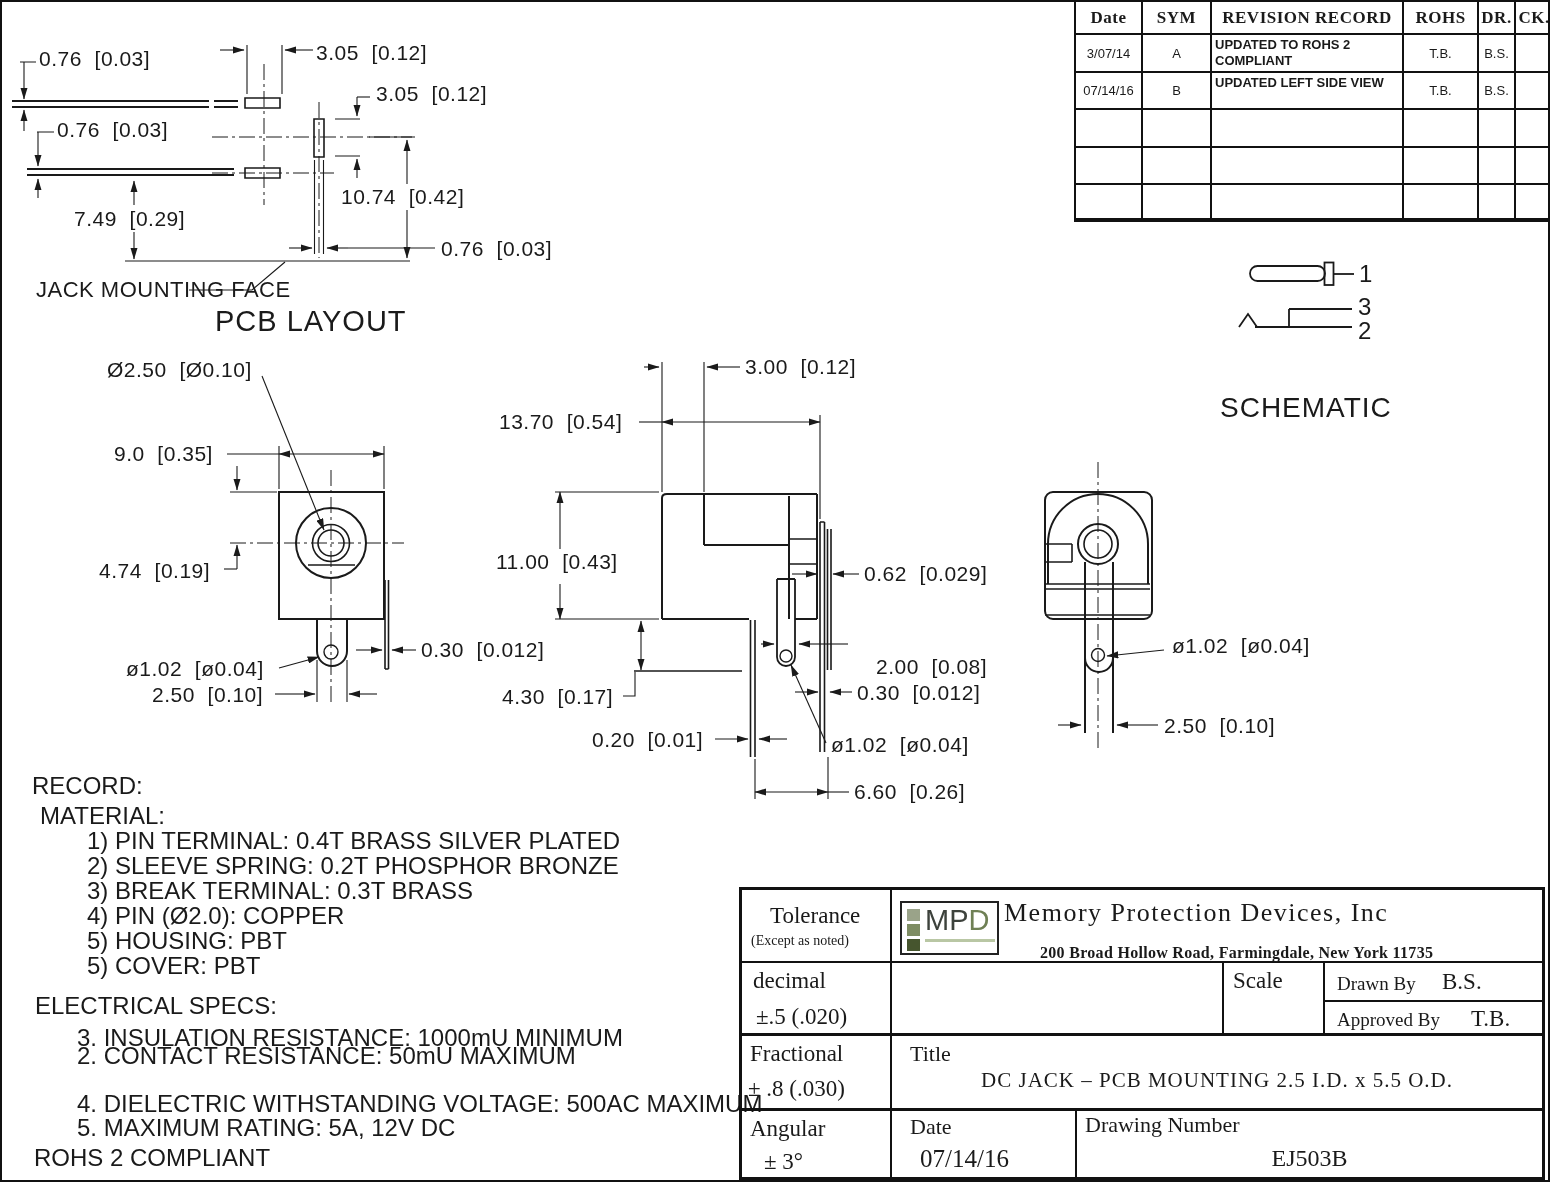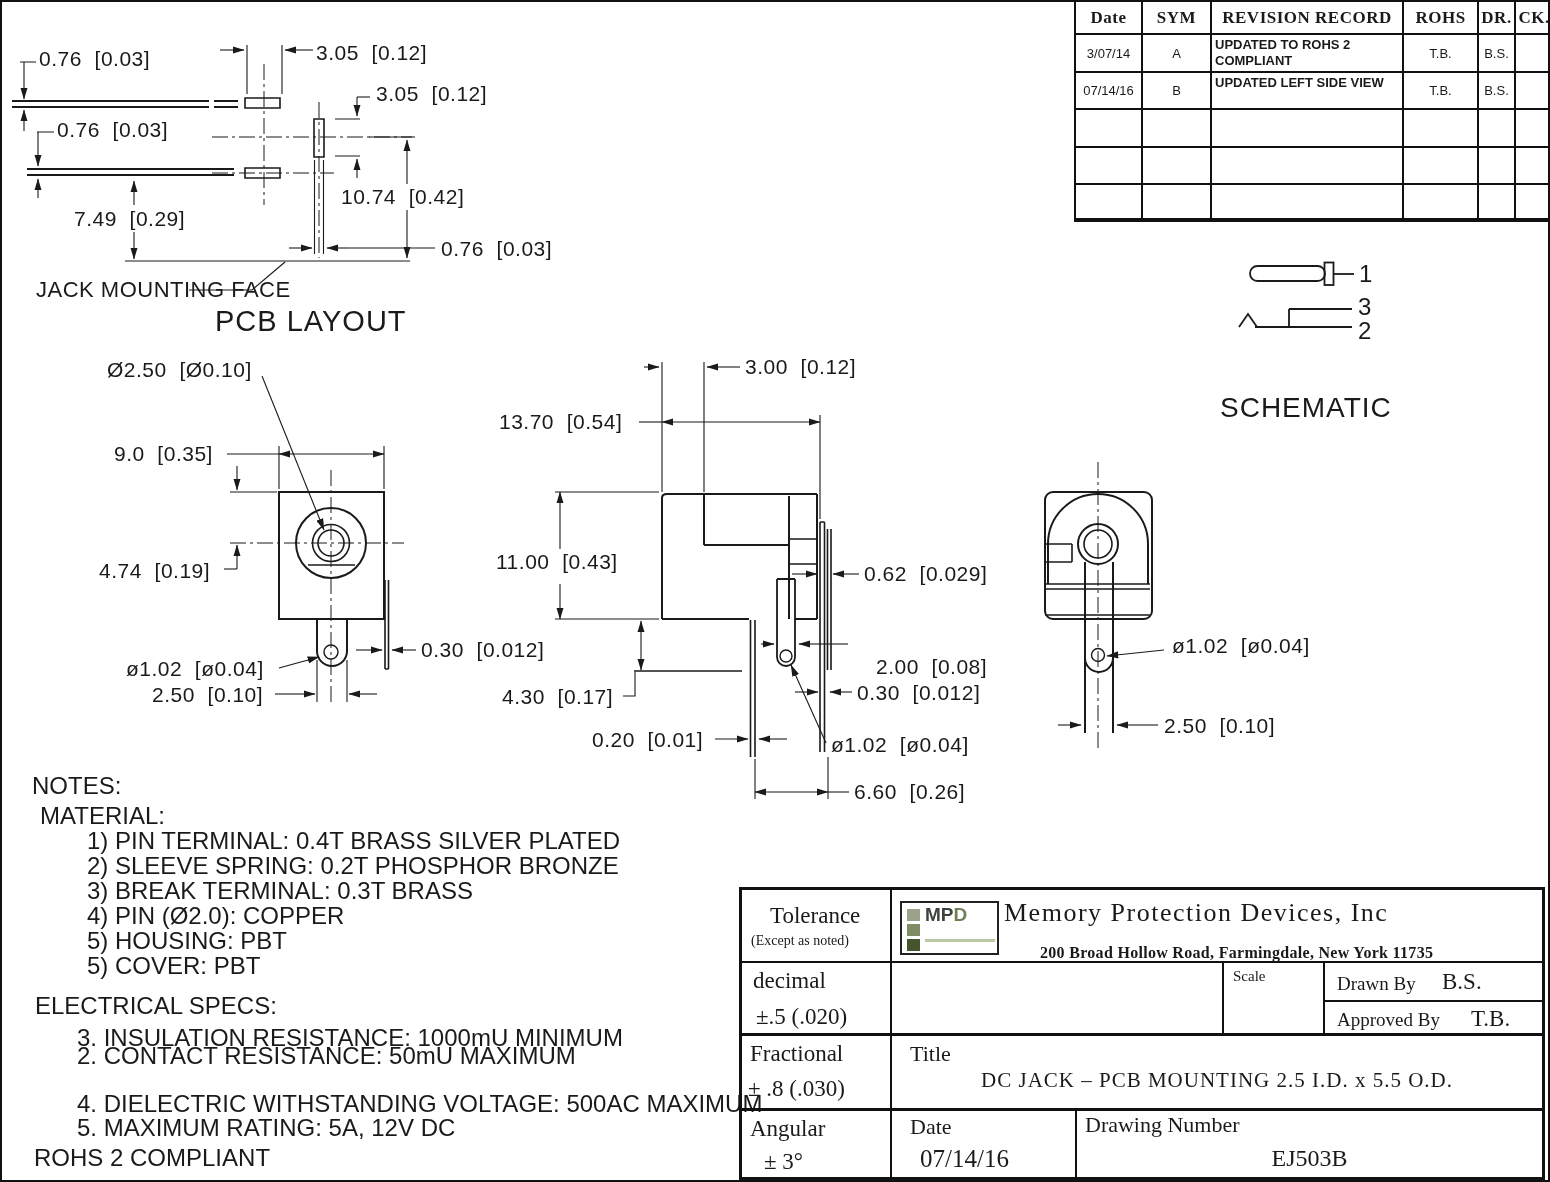--- a/index.html
+++ b/index.html
@@ -30,21 +30,21 @@
   .revtable .hd{font-family:"Liberation Serif",serif;font-weight:bold;font-size:17px;letter-spacing:.5px;}
   .revtable .v{font-size:13px;}
   .revtable .rec{justify-content:flex-start;align-items:flex-start;padding:2px 3px;font-size:13px;line-height:1.25;font-weight:bold;}
   
   .tblock{position:absolute;left:737px;top:885px;width:806px;height:293px;
     border:3px solid #111;box-sizing:border-box;font-family:"Liberation Serif",serif;}
   .tblock .hl,.tblock .vl{position:absolute;background:#111;}
   .tb-txt{position:absolute;line-height:1;white-space:pre;}
   .logo-box{position:absolute;left:158px;top:11px;width:99px;height:54px;border:2px solid #222;box-sizing:border-box;}
   .logo-sq{position:absolute;left:5px;width:13px;height:12px;}
-  .logo-mpd{position:absolute;left:23px;top:1px;font-family:"Liberation Sans",sans-serif;font-weight:bold;font-size:19px;letter-spacing:0;}
+  .logo-mpd{position:absolute;left:23px;top:1px;font-family:"Liberation Sans",sans-serif;font-weight:normal;font-size:29px;letter-spacing:0;}
   .logo-ul{position:absolute;left:23px;top:36px;width:70px;height:3px;}
 </style>
 </head>
 <body>
 
 <div class="page">
 
   <svg class="lines" width="1550" height="1182" viewBox="0 0 1550 1182">
     <defs>
       <marker id="a" viewBox="0 0 10 6" refX="9.5" refY="3" markerWidth="12" markerHeight="7.2" orient="auto-start-reverse" markerUnits="userSpaceOnUse">
@@ -251,21 +251,21 @@
       <div class="c"></div>
       <div class="c"></div>
     <div class="c"></div>
       <div class="c"></div>
       <div class="c"></div>
       <div class="c"></div>
       <div class="c"></div>
       <div class="c"></div>
   </div>
 
-  <div class="note" style="left:30px;top:772px;">NOTES:</div>
+  <div class="note" style="left:30px;top:772px;">RECORD:</div>
   <div class="note" style="left:38px;top:802px;">MATERIAL:</div>
   <div class="note" style="left:85px;top:827px;">1) PIN TERMINAL: 0.4T BRASS SILVER PLATED</div>
   <div class="note" style="left:85px;top:852px;">2) SLEEVE SPRING: 0.2T PHOSPHOR BRONZE</div>
   <div class="note" style="left:85px;top:877px;">3) BREAK TERMINAL: 0.3T BRASS</div>
   <div class="note" style="left:85px;top:902px;">4) PIN (Ø2.0): COPPER</div>
   <div class="note" style="left:85px;top:927px;">5) HOUSING: PBT</div>
   <div class="note" style="left:85px;top:952px;">5) COVER: PBT</div>
   <div class="note" style="left:33px;top:992px;">ELECTRICAL SPECS:</div>
   <div class="note" style="left:75px;top:1042px;">2. CONTACT RESISTANCE: 50mU MAXIMUM</div>
   <div class="note" style="left:75px;top:1024px;text-align:center;">3. INSULATION RESISTANCE: 1000mU MINIMUM</div>
@@ -292,21 +292,21 @@
       <div class="logo-sq" style="top: 21px; background: rgb(126, 141, 99);" id="sq2"></div>
       <div class="logo-sq" style="top: 36px; background: rgb(70, 85, 46);" id="sq3"></div>
       <div class="logo-mpd"><span id="logo-mp" style="color: rgb(61, 66, 60);">MP</span><span id="logo-d" style="color: rgb(111, 128, 85);">D</span></div>
       <div class="logo-ul" id="logo-ul" style="background: rgb(185, 199, 164);"></div>
     </div>
     <div class="tb-txt" style="left:262px;top:10px;font-size:26px;letter-spacing:1.5px;">Memory Protection Devices, Inc</div>
     <div class="tb-txt" style="left:298px;top:55px;font-size:16px;font-weight:bold;letter-spacing:.3px;">200 Broad Hollow Road, Farmingdale, New York 11735</div>
 
     <div class="tb-txt" style="left:11px;top:79px;font-size:23px;">decimal</div>
     <div class="tb-txt" style="left:14px;top:115px;font-size:23px;">±.5 (.020)</div>
-    <div class="tb-txt" style="left:491px;top:79px;font-size:15px;">Scale</div>
+    <div class="tb-txt" style="left:491px;top:79px;font-size:23px;">Scale</div>
     <div class="tb-txt" style="left:595px;top:84px;font-size:19px;">Drawn By</div>
     <div class="tb-txt" style="left:700px;top:80px;font-size:23px;">B.S.</div>
     <div class="tb-txt" style="left:595px;top:120px;font-size:19px;">Approved By</div>
     <div class="tb-txt" style="left:729px;top:117px;font-size:23px;">T.B.</div>
 
     <div class="tb-txt" style="left:8px;top:152px;font-size:23px;">Fractional</div>
     <div class="tb-txt" style="left:6px;top:187px;font-size:23px;">± .8 (.030)</div>
     <div class="tb-txt" style="left:168px;top:153px;font-size:22px;">Title</div>
     <div class="tb-txt" style="left:150px;top:180px;width:650px;text-align:center;font-size:21px;letter-spacing:1px;">DC JACK – PCB MOUNTING 2.5 I.D. x 5.5 O.D.</div>
 

